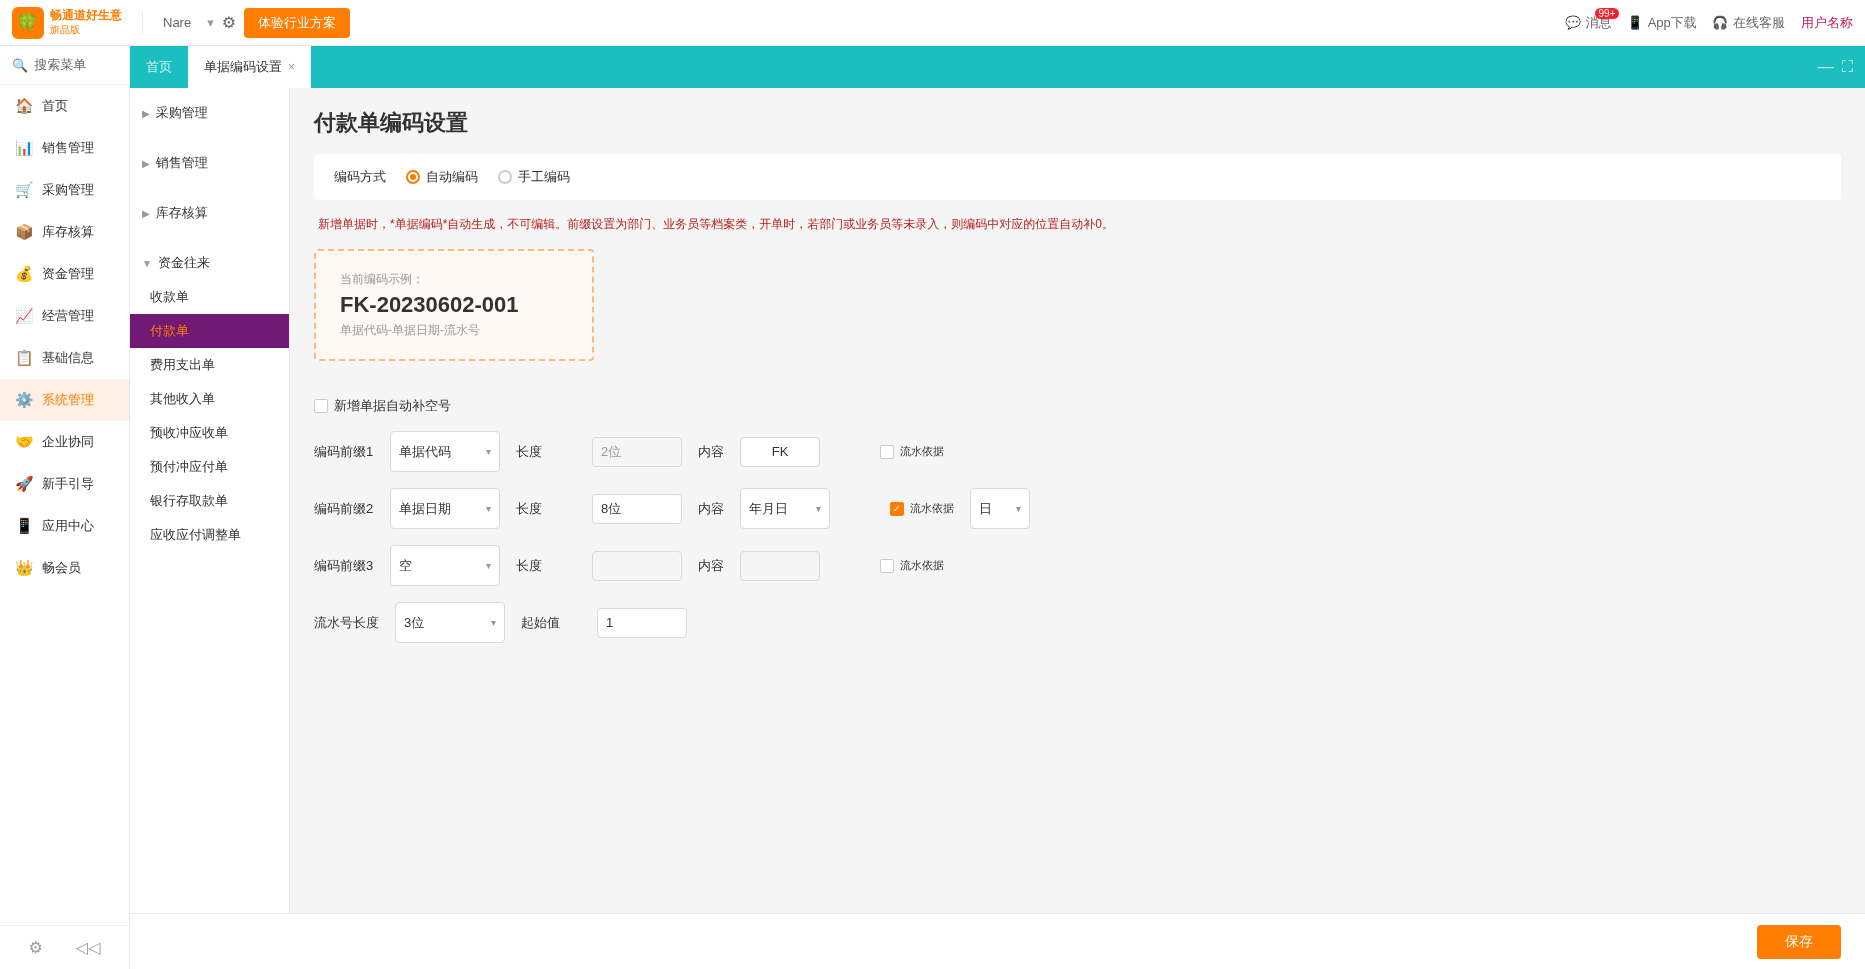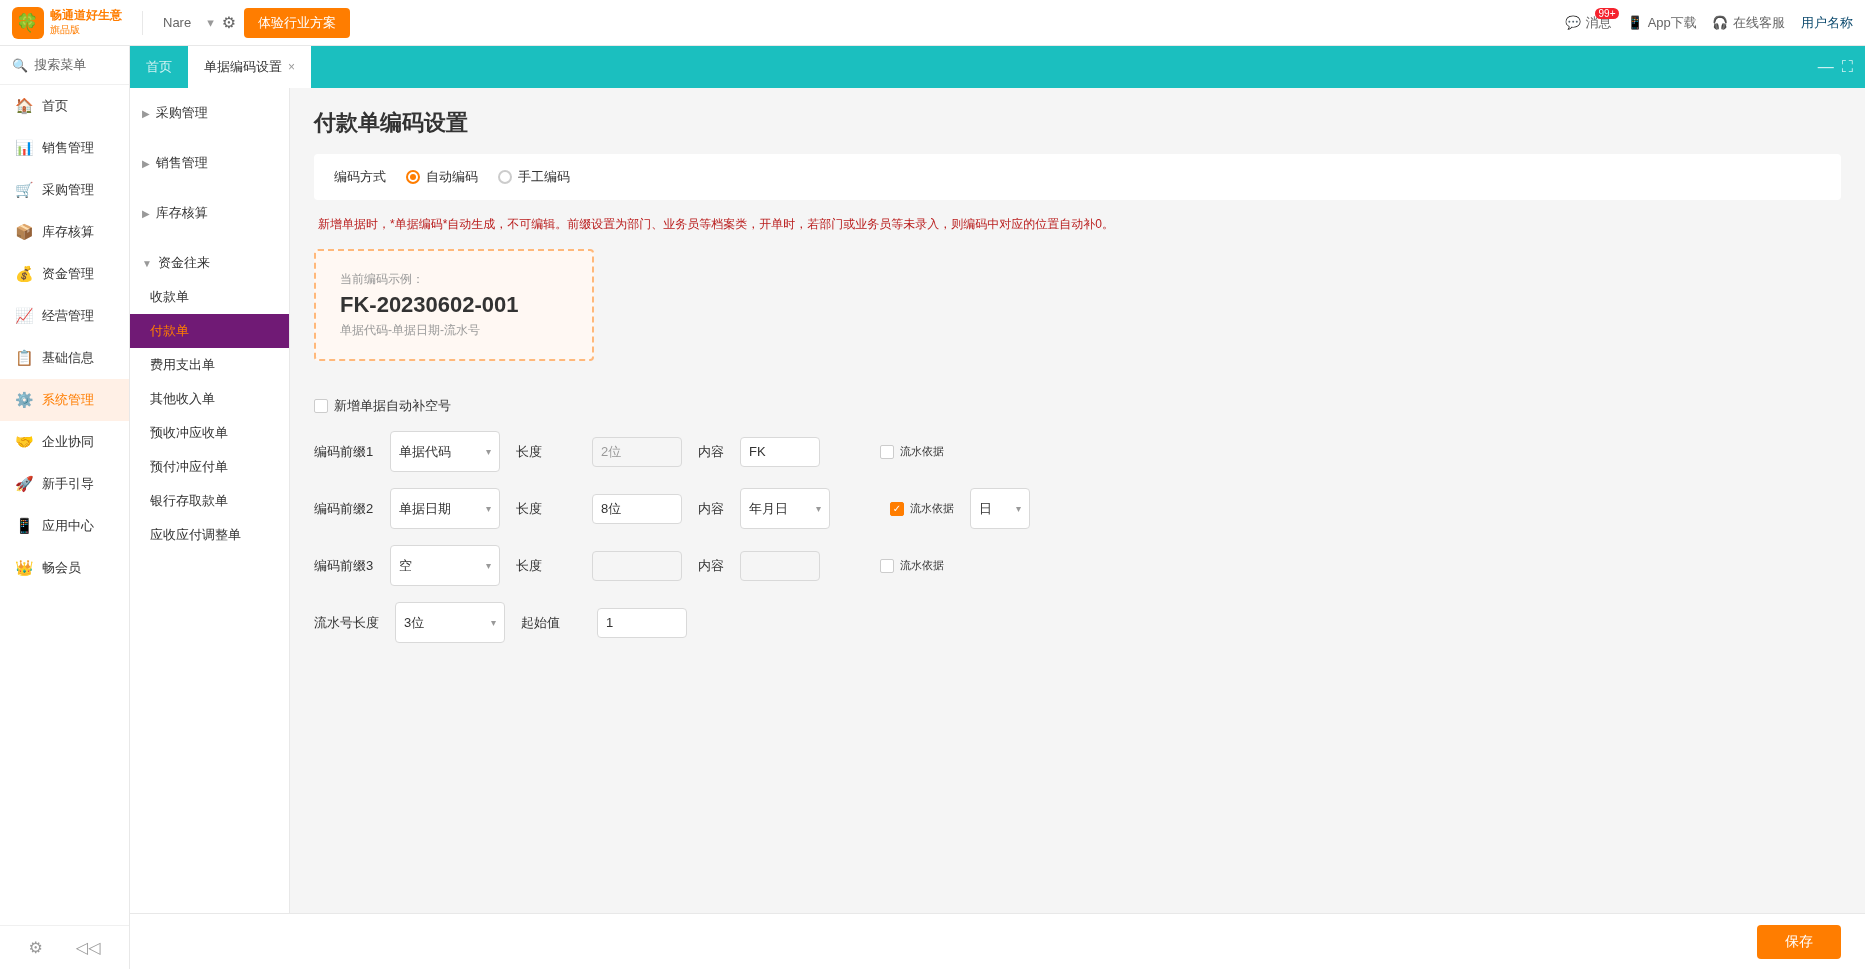--- a/index.html
+++ b/index.html
@@ -12,21 +12,21 @@
     .topbar-logo-text { font-size: 12px; color: #ff7d00; font-weight: bold; line-height: 1.3; }
     .topbar-logo-sub { font-size: 10px; color: #ff7d00; }
     .topbar-divider { width: 1px; height: 24px; background: #e8e8e8; margin: 0 4px; }
     .topbar-company { font-size: 13px; color: #666; padding: 0 8px; }
     .topbar-arrow { color: #999; cursor: pointer; }
     .topbar-gear { color: #666; cursor: pointer; font-size: 16px; }
     .topbar-btn { background: #ff7d00; color: #fff; border: none; border-radius: 4px; padding: 6px 14px; font-size: 13px; cursor: pointer; }
     .topbar-right { margin-left: auto; display: flex; align-items: center; gap: 16px; }
     .topbar-msg { display: flex; align-items: center; gap: 4px; color: #666; font-size: 13px; cursor: pointer; position: relative; }
     .badge { background: #f5222d; color: #fff; border-radius: 8px; font-size: 10px; padding: 0 4px; position: absolute; top: -6px; right: -8px; }
-    .topbar-user { color: #0c4a6e; font-size: 13px; cursor: pointer; text-align: center; }
+    .topbar-user { color: #be185d; font-size: 13px; cursor: pointer; text-align: center; }
 
     
     .main-layout { display: flex; flex: 1; overflow: hidden; }
 
     
     .sidebar { width: 130px; background: #fff; border-right: 1px solid #e8e8e8; display: flex; flex-direction: column; overflow-y: auto; flex-shrink: 0; }
     .sidebar-search { display: flex; align-items: center; gap: 6px; padding: 10px 12px; color: #666; font-size: 13px; cursor: pointer; border-bottom: 1px solid #f0f0f0; }
     .sidebar-item { display: flex; align-items: center; gap: 8px; padding: 12px 16px; color: #333; font-size: 13px; cursor: pointer; }
     .sidebar-item.active { color: #ff7d00; }
     .sidebar-item-icon { width: 18px; height: 18px; display: flex; align-items: center; justify-content: center; font-size: 15px; }
@@ -286,21 +286,21 @@
           <span class="form-label">编码前缀1</span>
           <div class="form-select" style="min-width:110px;">
             <span class="form-select-text">单据代码</span>
             <span class="form-select-arrow">▾</span>
           </div>
           <span class="form-label">长度</span>
           <div class="form-input" style="min-width:90px;">
             <span>2位</span>
           </div>
           <span class="content-label">内容</span>
-          <div class="form-input form-input-active" style="min-width:80px;">
+          <div class="form-input form-input-active" style="min-width:80px;justify-content:center;">
             <span>FK</span>
           </div>
           <div class="stream-checkbox">
             <div class="cb-unchecked"></div>
             <span>流水依据</span>
           </div>
         </div>
 
         <div class="form-row">
           <span class="form-label">编码前缀2</span>

